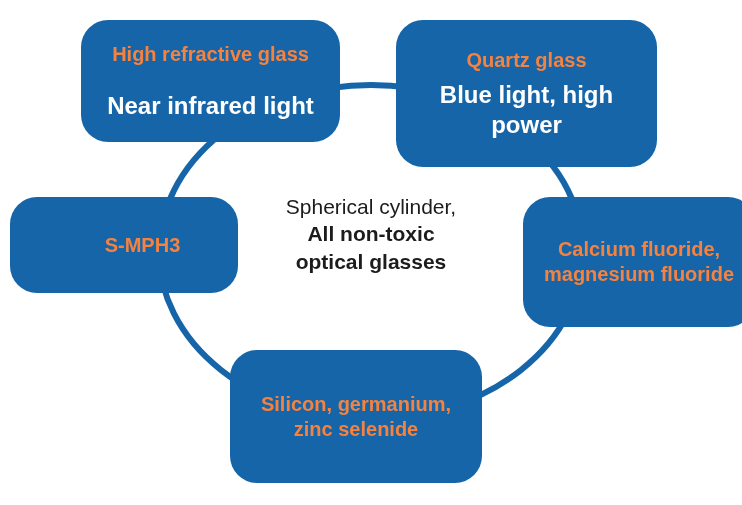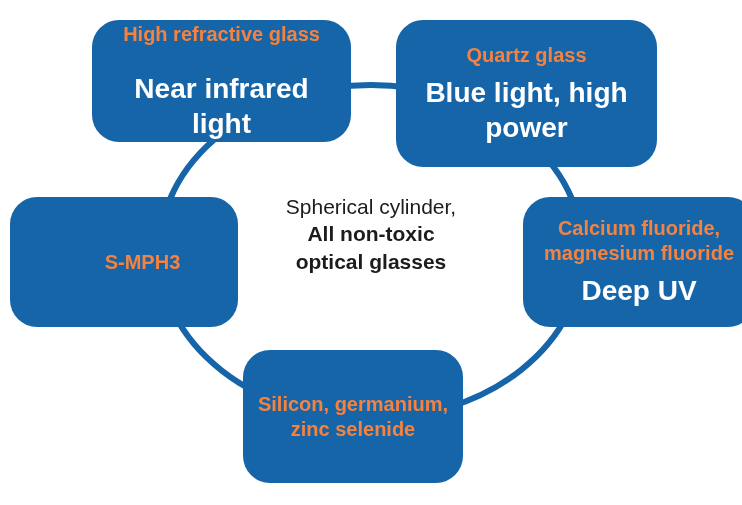--- a/index.html
+++ b/index.html
@@ -42,28 +42,28 @@
   }
   .node-title {
     color: var(--accent-orange);
     font-weight: bold;
     font-size: 20px;
     line-height: 1.25;
   }
   .node-subtitle {
     color: var(--text-white);
     font-weight: bold;
-    font-size: 28px;
+    font-size: 24px;
     line-height: 1.25;
   }
-  .node-top-left  { left: 92px;  top: 20px;  width: 259px; height: 122px; gap: 24px; }
+  .node-top-left  { left: 81px;  top: 20px;  width: 259px; height: 122px; gap: 24px; }
   .node-top-right { left: 396px; top: 20px;  width: 261px; height: 147px; }
-  .node-left      { left: 10px;  top: 197px; width: 228px; height: 130px; padding-left: 47px; }
+  .node-left      { left: 10px;  top: 197px; width: 228px; height: 96px; padding-left: 47px; }
   .node-right     { left: 500px; top: 197px; width: 232px; height: 130px; margin-left: 23px; }
-  .node-bottom    { left: 243px; top: 350px; width: 220px; height: 133px; }
+  .node-bottom    { left: 230px; top: 350px; width: 252px; height: 133px; }
   .node-left .node-subtitle { max-width: 170px; }
   .node-bottom .node-title  { max-width: 205px; }
   .center-text {
     position: absolute;
     z-index: 1;
     left: 236px; top: 193px;
     width: 270px;
     text-align: center;
     color: var(--text-dark);
     font-size: 21px;
@@ -90,21 +90,20 @@
     <div class="node-title">Quartz glass</div>
     <div class="node-subtitle">Blue light, high power</div>
   </div>
 
   <div class="node node-left">
     <div class="node-title">S-MPH3</div>
   </div>
 
   <div class="node node-right">
     <div class="node-title">Calcium fluoride, magnesium fluoride</div>
-    <div class="node-subtitle">Deep UV</div>
   </div>
 
   <div class="node node-bottom">
     <div class="node-title">Silicon, germanium, zinc selenide</div>
   </div>
 
   <div class="center-text">
     <div class="center-line">Spherical cylinder,</div>
     <div class="center-line bold">All non-toxic</div>
     <div class="center-line bold">optical glasses</div>

